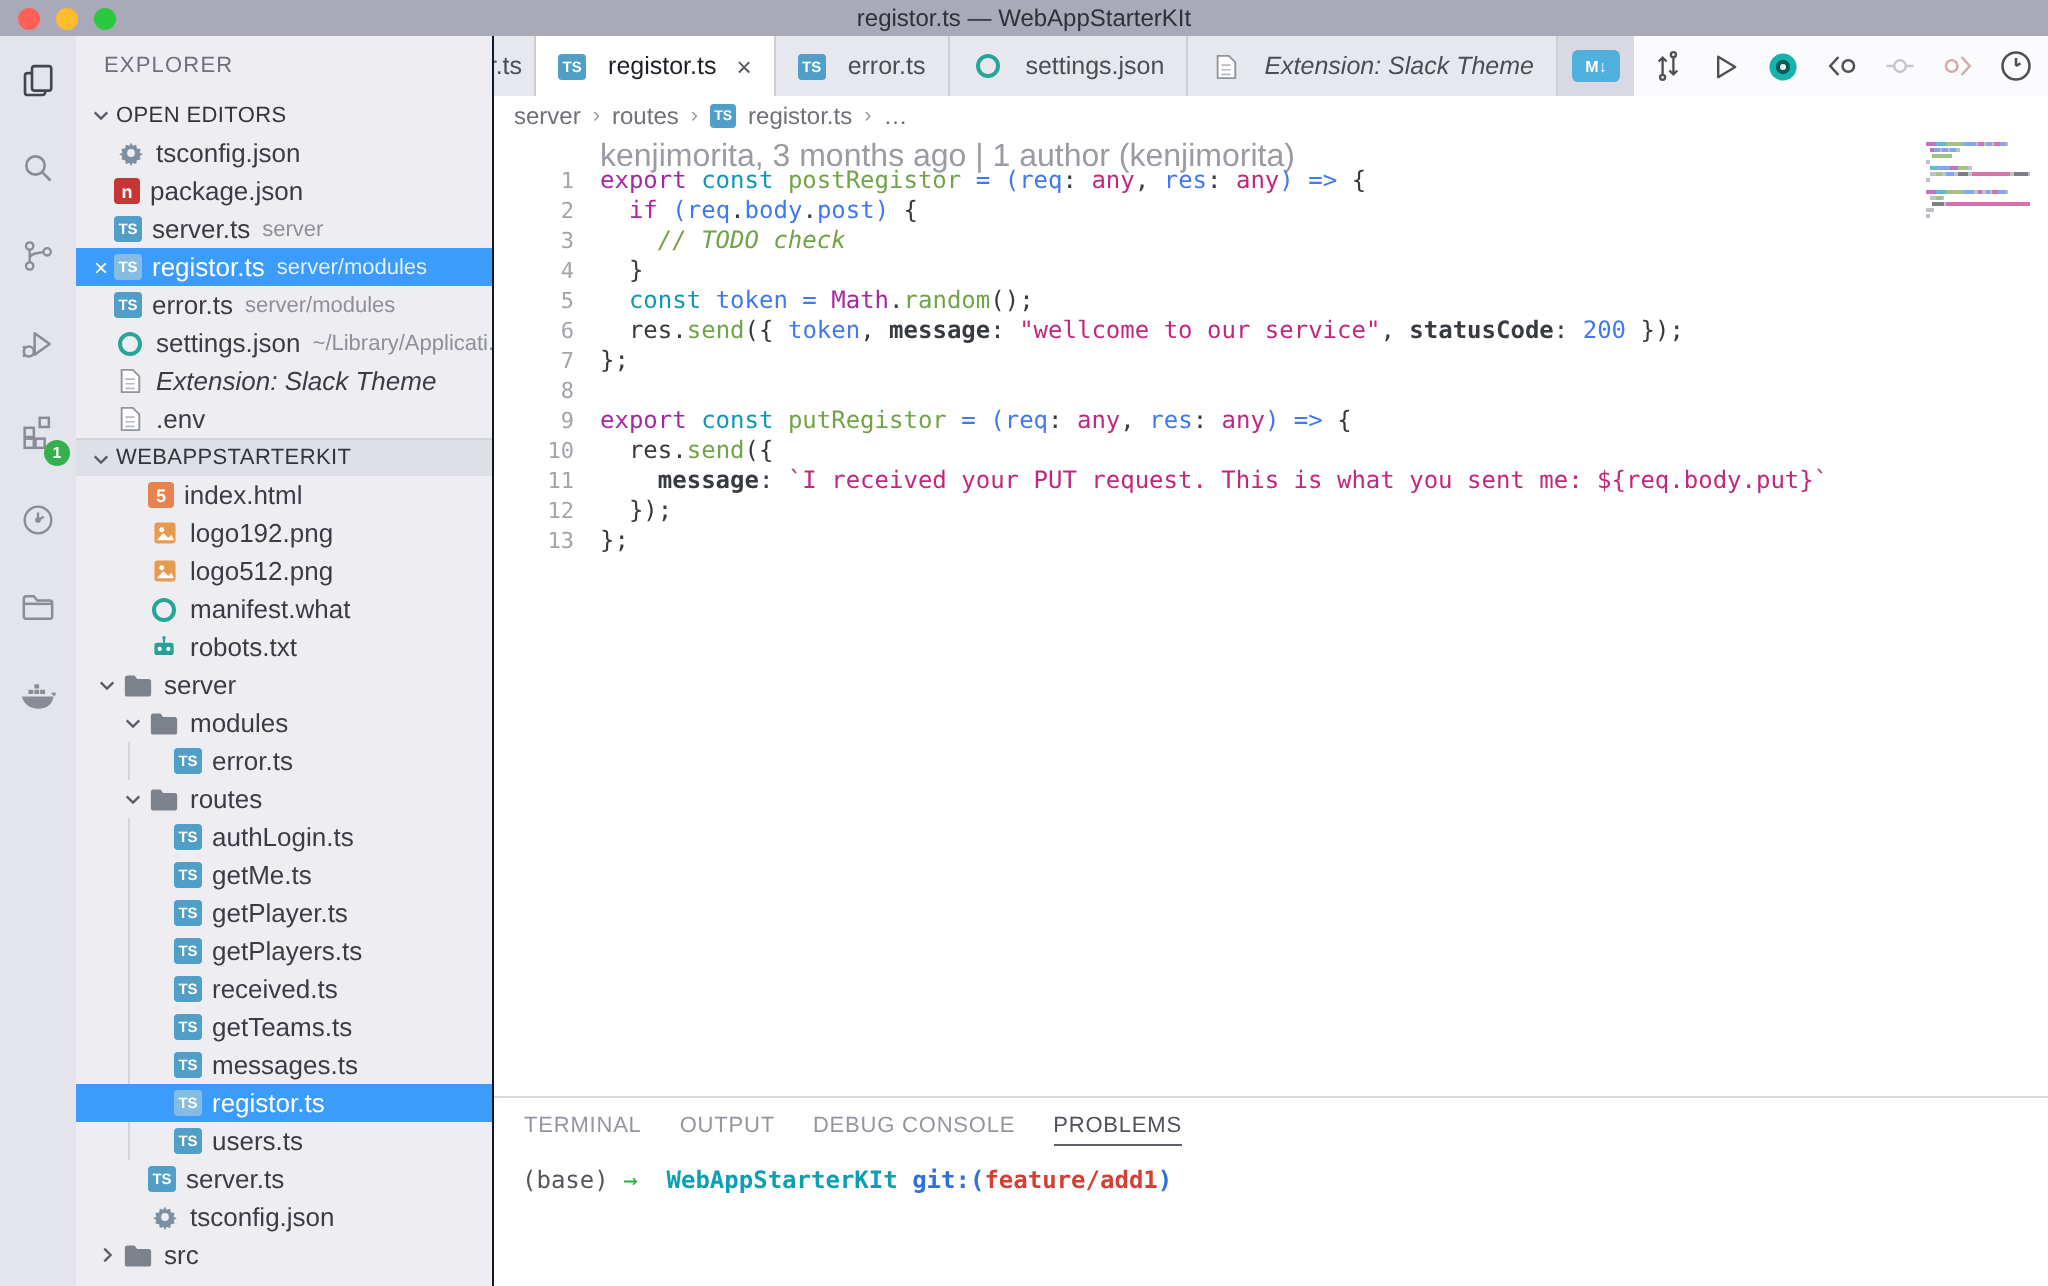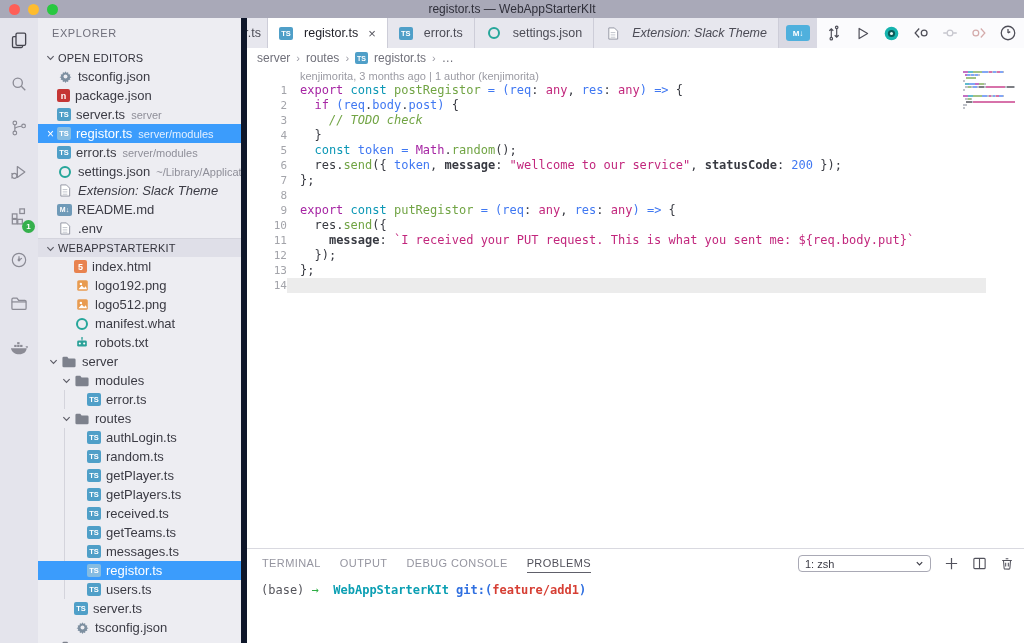--- a/index.html
+++ b/index.html
@@ -14,21 +14,21 @@
   .l-close{background:#ff5f57;}.l-min{background:#febc2e;}.l-zoom{background:#28c840;}
   .win-title{position:absolute;left:0;right:0;text-align:center;font-size:12px;color:#2f2f3a;line-height:18px;}
 
   
   .activitybar{position:absolute;top:18px;left:0;width:38px;bottom:0;background:#e4e4ec;}
   .ab-icon{width:38px;height:44px;display:flex;align-items:center;justify-content:center;color:#8b8b95;position:relative;cursor:pointer;}
   .ab-icon.active{color:#45454f;}
   .badge{position:absolute;right:3px;bottom:5px;background:#35b04c;color:#fff;font-size:8px;font-weight:bold;width:13px;height:13px;border-radius:50%;display:flex;align-items:center;justify-content:center;}
 
   
-  .sidebar{position:absolute;top:18px;left:38px;width:209px;bottom:0;background:#ededf2;border-right:6px solid #0f172a;font-size:13px;color:#3b3b44;overflow:hidden;}
+  .sidebar{position:absolute;top:18px;left:38px;width:209px;bottom:0;background:#ededf2;border-right:1px solid #0f172a;font-size:13px;color:#3b3b44;overflow:hidden;}
   .sb-title{height:30px;line-height:30px;padding-left:14px;font-size:11px;color:#6f6f7b;letter-spacing:.6px;}
   .sec-head{height:19px;display:flex;align-items:center;font-size:11px;font-weight:normal;color:#33333c;letter-spacing:.2px;cursor:pointer;}
   .sec-head .chev{margin:0 3px 0 7px;}
   .sec-head.ws{background:#dfdfe8;border-top:1px solid #d4d4dd;}
   .row{height:19px;display:flex;align-items:center;position:relative;cursor:pointer;white-space:nowrap;overflow:hidden;}
   .row.selected{background:#3b9cfc;color:#fff;}
   .row .detail{margin-left:6px;font-size:11px;color:#8f8f99;}
   .row.selected .detail{color:#e2efff;}
   .row .lbl.it{font-style:italic;}
   .close-x{width:13px;margin-left:6px;font-size:12px;color:#fff;text-align:center;}
@@ -61,21 +61,21 @@
   .act{width:23px;height:23px;display:flex;align-items:center;justify-content:center;cursor:pointer;}
   .act[data-name="nav-position-icon"]{color:#c6c6ce;}
   .act[data-name="nav-forward-icon"]{color:#d4abab;}
 
   .breadcrumb{height:20px;display:flex;align-items:center;padding-left:10px;font-size:12px;color:#70707a;gap:6px;flex-shrink:0;background:#fff;}
   .bc-sep{color:#9a9aa4;font-size:11px;}
   .bc-ts{width:13px;height:12px;background:#4f9fc8;color:#fff;font-size:7px;font-weight:bold;border-radius:2px;display:inline-flex;align-items:center;justify-content:center;}
   .bc-item{cursor:pointer;}
 
   .codewrap{flex:1;position:relative;font-family:"DejaVu Sans Mono",monospace;font-size:12px;overflow:hidden;background:#fff;}
-  .codelens{font-family:"Liberation Sans",sans-serif;font-size:11px;color:#9b9ba3;padding:2px 0 0 53px;height:15px;}
+  .codelens{font-family:"Liberation Sans",sans-serif;font-size:16px;color:#9b9ba3;padding:2px 0 0 53px;height:15px;}
   .line{display:flex;height:15px;line-height:15px;}
   .gutter{width:40px;text-align:right;color:#a3a4aa;font-size:11px;flex-shrink:0;}
   .codetext{padding-left:13px;white-space:pre;}
   .line.current .codetext{background:#ececec;flex:1;margin-right:38px;}
   .tok.comment{font-style:italic;}
   .tok.property{font-weight:600;}
 
   .minimap{position:absolute;top:3px;right:9px;width:52px;overflow:hidden;opacity:.65;}
   .mm-line{height:2px;margin-bottom:1px;display:flex;}
   .mm-line span{height:2px;display:inline-block;flex-shrink:0;}
@@ -218,25 +218,20 @@
         <div class="row" data-name="open-editor-item-Extension: Slack Theme">
           <span class="oe-spacer"></span>
           <span class="fic file" data-name="file-file-icon">
             <svg width="12" height="13" viewBox="0 0 12 14" fill="#fff" stroke="#9093a0" stroke-width="1">
               <path d="M1.5 1h6L11 4.5V13H1.5z"></path>
               <path d="M3.5 6h5M3.5 8.5h5M3.5 11h5" stroke="#b7bac4" stroke-width=".9"></path>
             </svg>
           </span>
           <span class="lbl it">Extension: Slack Theme</span>
         </div>
-        <div class="row" data-name="open-editor-item-README.md">
-          <span class="oe-spacer"></span>
-          <span class="fic md" data-name="md-file-icon">M↓</span>
-          <span class="lbl">README.md</span>
-        </div>
         <div class="row" data-name="open-editor-item-.env">
           <span class="oe-spacer"></span>
           <span class="fic file" data-name="file-file-icon">
             <svg width="12" height="13" viewBox="0 0 12 14" fill="#fff" stroke="#9093a0" stroke-width="1">
               <path d="M1.5 1h6L11 4.5V13H1.5z"></path>
               <path d="M3.5 6h5M3.5 8.5h5M3.5 11h5" stroke="#b7bac4" stroke-width=".9"></path>
             </svg>
           </span>
           <span class="lbl">.env</span>
         </div>
@@ -335,21 +330,21 @@
           <span class="lbl">routes</span>
         </div>
         <div class="row" data-name="tree-item-authLogin.ts" style="padding-left: 49px;">
           <span class="gline"></span>
           <span class="fic ts" data-name="ts-file-icon">TS</span>
           <span class="lbl">authLogin.ts</span>
         </div>
         <div class="row" data-name="tree-item-getMe.ts" style="padding-left: 49px;">
           <span class="gline"></span>
           <span class="fic ts" data-name="ts-file-icon">TS</span>
-          <span class="lbl">random.ts</span>
+          <span class="lbl">getMe.ts</span>
         </div>
         <div class="row" data-name="tree-item-getPlayer.ts" style="padding-left: 49px;">
           <span class="gline"></span>
           <span class="fic ts" data-name="ts-file-icon">TS</span>
           <span class="lbl">getPlayer.ts</span>
         </div>
         <div class="row" data-name="tree-item-getPlayers.ts" style="padding-left: 49px;">
           <span class="gline"></span>
           <span class="fic ts" data-name="ts-file-icon">TS</span>
           <span class="lbl">getPlayers.ts</span>
@@ -540,24 +535,20 @@
             <span class="codetext"><span class="tok plain" style="color: rgb(56, 58, 66);">    </span><span class="tok property" style="color: rgb(56, 58, 66);">message</span><span class="tok plain" style="color: rgb(56, 58, 66);">: </span><span class="tok string" style="color: rgb(194, 39, 125);">`I received your PUT request. This is what you sent me: ${req.body.put}`</span></span>
           </div>
           <div class="line" data-name="code-line">
             <span class="gutter" data-name="line-number">12</span>
             <span class="codetext"><span class="tok plain" style="color: rgb(56, 58, 66);">  });</span></span>
           </div>
           <div class="line" data-name="code-line">
             <span class="gutter" data-name="line-number">13</span>
             <span class="codetext"><span class="tok plain" style="color: rgb(56, 58, 66);">};</span></span>
           </div>
-          <div class="line current" data-name="code-line">
-            <span class="gutter" data-name="line-number">14</span>
-            <span class="codetext"></span>
-          </div>
         </div>
       <div class="minimap" id="minimap" data-name="minimap">
           <div class="mm-line">
             <span style="width: 5.46px; background: rgb(166, 38, 164);"></span>
             <span style="width: 4.68px; background: rgb(11, 151, 181);"></span>
             <span style="width: 9.36px; background: rgb(113, 164, 68);"></span>
             <span style="width: 2.34px; background: rgb(64, 120, 242);"></span>
             <span style="width: 0.78px; background: rgb(64, 120, 242);"></span>
             <span style="width: 2.34px; background: rgb(64, 120, 242);"></span>
             <span style="width: 1.56px; background: rgb(157, 162, 173);"></span>
@@ -657,41 +648,16 @@
           <div class="mm-line"></div>
         </div>
     </div>
     <div class="terminal" data-name="terminal-panel">
       <div class="term-tabs" id="term-tabs" data-name="panel-tabs">
           <span class="term-tab" data-name="panel-tab-problems">TERMINAL</span>
           <span class="term-tab" data-name="panel-tab-output">OUTPUT</span>
           <span class="term-tab" data-name="panel-tab-debug-console">DEBUG CONSOLE</span>
           <span class="term-tab active" data-name="panel-tab-terminal">PROBLEMS</span>
         </div>
-      <div class="term-controls" id="term-controls" data-name="terminal-controls">
-        <div class="shellsel" data-name="shell-select">
-          <span>1: zsh</span>
-          <span class="selchev" data-name="chevron-down-icon"><svg width="9" height="9" viewBox="0 0 10 10" fill="none" stroke="currentColor" stroke-width="1.3">
-                <path d="M2 3.5 5 6.5 8 3.5"></path>
-              </svg></span>
-        </div>
-      <span class="tbtn" data-name="new-terminal-button">
-            <svg width="15" height="15" viewBox="0 0 16 16" stroke="currentColor" stroke-width="1.3">
-              <path d="M8 2v12M2 8h12"></path>
-            </svg>
-          </span>
-          <span class="tbtn" data-name="split-terminal-button">
-            <svg width="15" height="15" viewBox="0 0 16 16" fill="none" stroke="currentColor" stroke-width="1.2">
-              <rect x="2" y="2.5" width="12" height="11" rx="1"></rect>
-              <path d="M8 2.5v11"></path>
-            </svg>
-          </span>
-          <span class="tbtn" data-name="kill-terminal-button">
-            <svg width="14" height="15" viewBox="0 0 16 16" fill="none" stroke="currentColor" stroke-width="1.2">
-              <path d="M2.5 4.5h11M6.5 2.5h3M4 4.5l.7 9a1 1 0 0 0 1 .9h4.6a1 1 0 0 0 1-.9l.7-9"></path>
-              <path d="M6.5 7v4.5M9.5 7v4.5"></path>
-            </svg>
-          </span>
-        </div>
       <div class="term-line" id="term-line" data-name="terminal-prompt"><span style="color: rgb(85, 85, 92);">(base) </span><span style="color: rgb(47, 174, 69);">→ </span><span style="color: rgb(11, 159, 179); font-weight: bold;"> WebAppStarterKIt </span><span style="color: rgb(47, 111, 224); font-weight: bold;">git:(</span><span style="color: rgb(214, 62, 51); font-weight: bold;">feature/add1</span><span style="color: rgb(47, 111, 224); font-weight: bold;">)</span></div>
     </div>
   </div>
 </div>
 
 </body></html>

